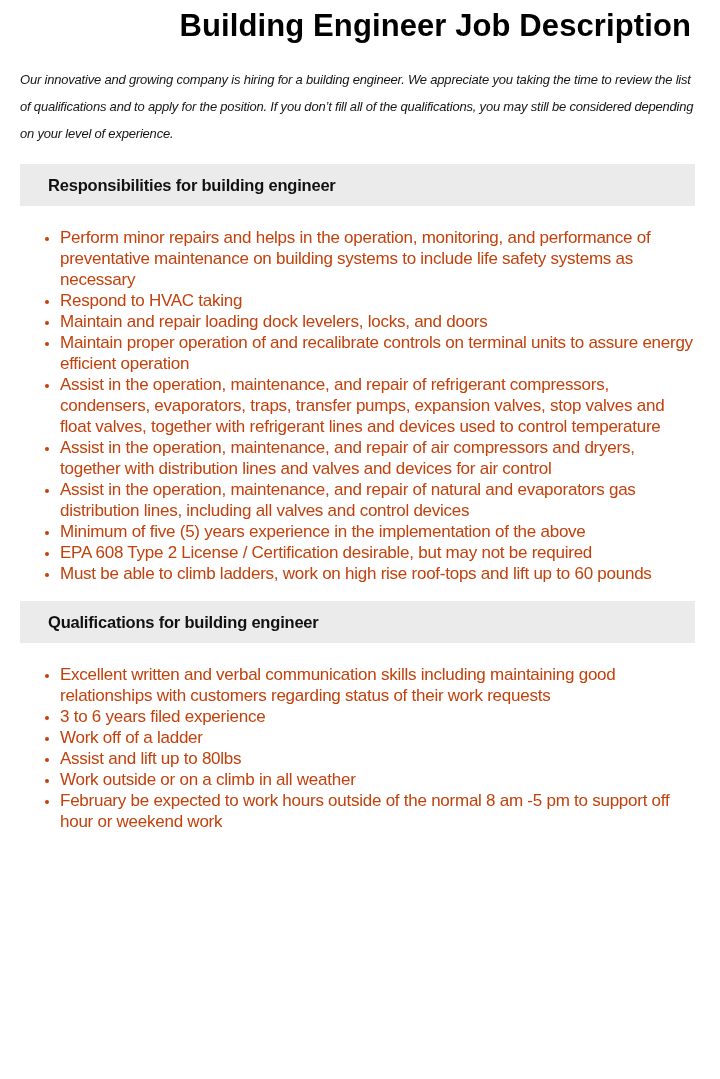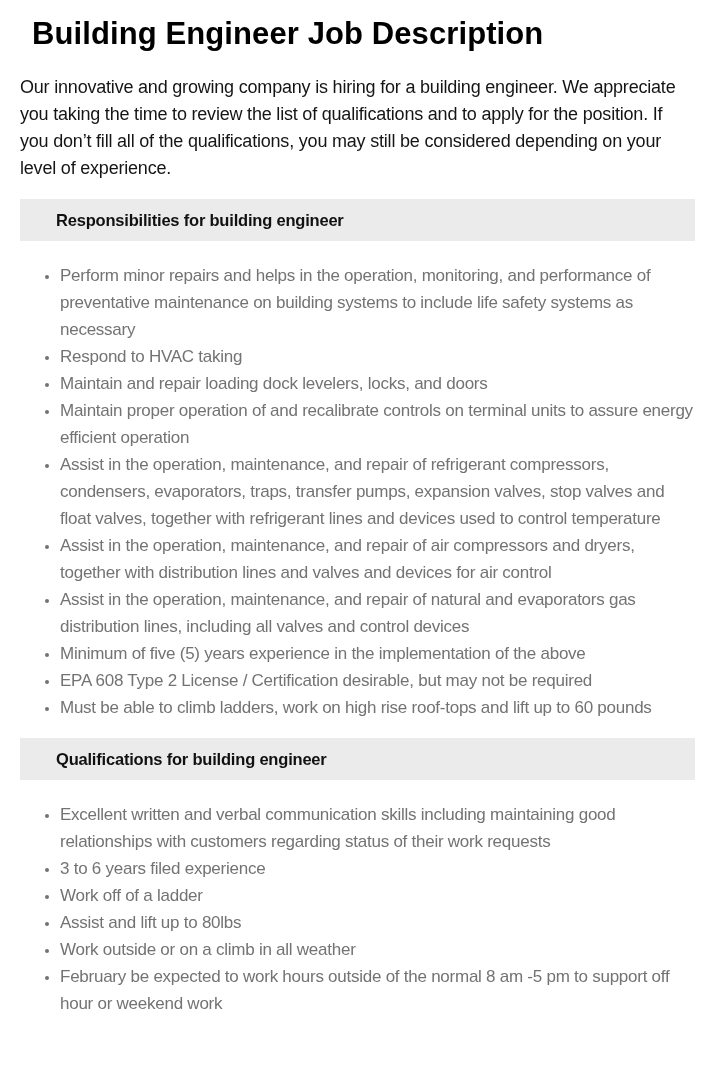--- a/index.html
+++ b/index.html
@@ -11,54 +11,55 @@
       width: 720px;
       height: 1079px;
       overflow: hidden;
       font-family: "Liberation Sans", sans-serif;
       color: #111111;
     }
     .page {
       padding: 0 25px 0 20px;
     }
     h1 {
-      margin: 12px;
+      margin: 4px;
       padding-top: 2px;
       font-size: 31px;
       line-height: 40px;
       font-weight: bold;
-      text-align: left;
+      text-align: right;
       letter-spacing: 0.1px;
       color: #000000;
     }
     .intro {
       margin: 20px 0 0 0;
-      font-size: 18px;
+      font-size: 13px;
       line-height: 27px;
       color: #151515;
       letter-spacing: -0.2px;
+      font-style: italic;
     }
     .section-header {
       margin-top: 17px;
       background: #ebebeb;
       height: 42px;
       display: flex;
       align-items: center;
-      padding-left: 36px;
+      padding-left: 28px;
       font-size: 16.5px;
       font-weight: bold;
       color: #111111;
       letter-spacing: -0.2px;
     }
     ul.bullets {
       margin: 21px 0 0 0;
       padding-left: 40px;
       font-size: 17px;
-      line-height: 27px;
-      color: #737373;
+      line-height: 21px;
+      color: #c2410c;
       letter-spacing: -0.25px;
     }
     ul.bullets li {
       padding-left: 0;
     }
     ul.bullets li::marker {
       font-size: 14px;
     }
     .sec-qual {
       margin-top: 4px;

